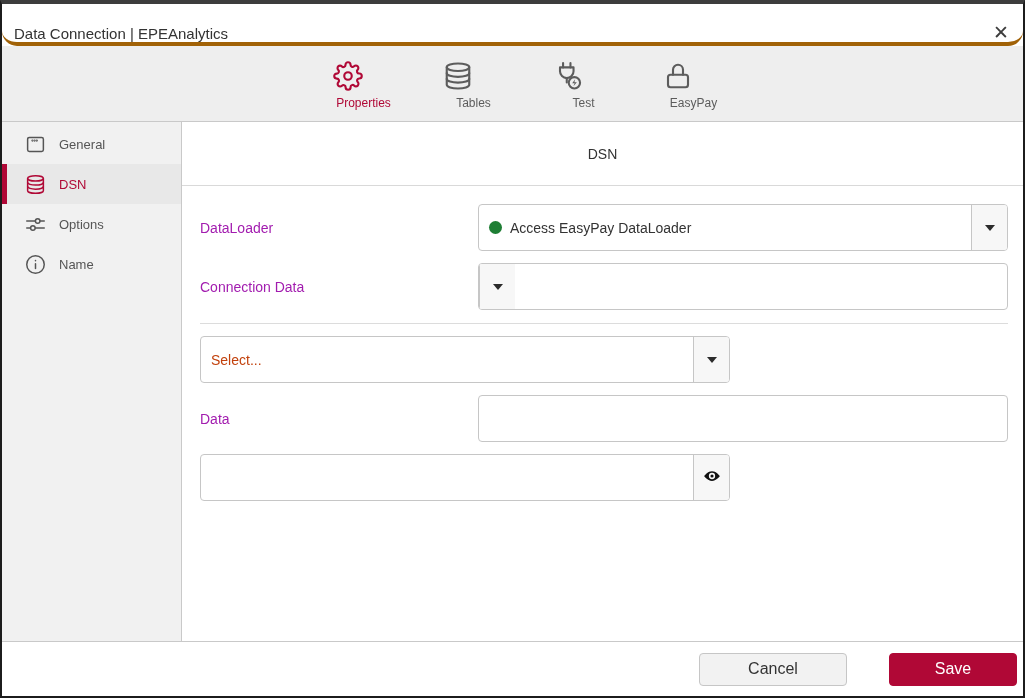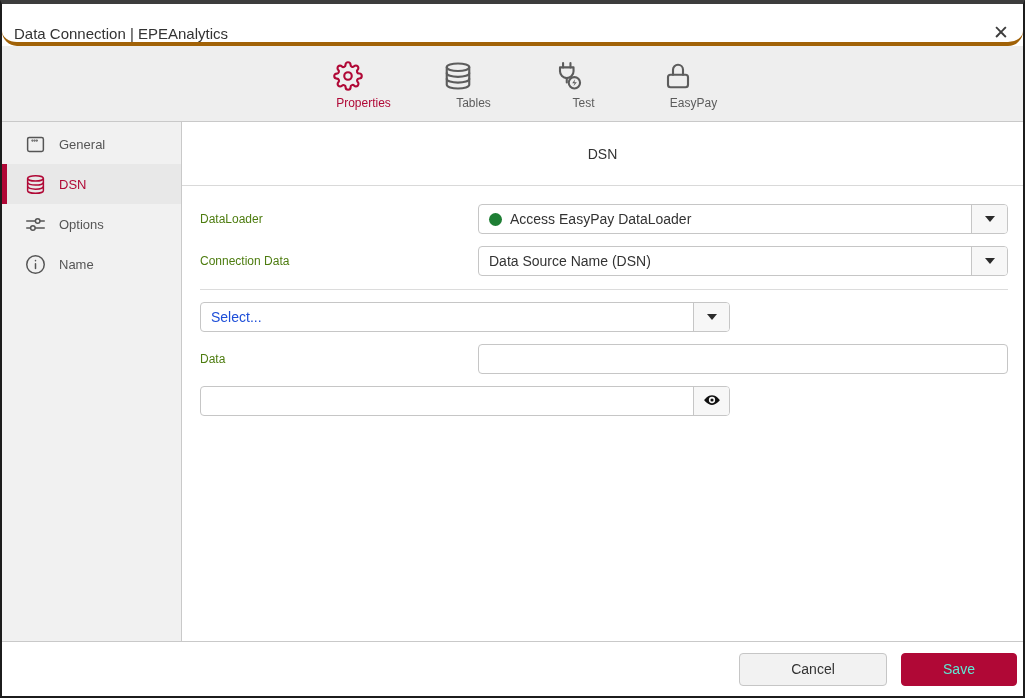--- a/index.html
+++ b/index.html
@@ -69,31 +69,31 @@
   .main { flex: 1; display: flex; flex-direction: column; background: #fff; }
   .main-header {
     height: 64px; flex: 0 0 64px;
     display: flex; align-items: center; justify-content: center;
     border-bottom: 1px solid #d9d9d9;
     font-size: 14px; color: #333;
   }
 
   .form { padding: 18px 0 0 18px; }
   .form-row { display: flex; align-items: center; margin-bottom: 12px; }
-  .form-label { width: 278px; font-size: 12px; color: #4d7c0f; }
+  .form-label { width: 278px; font-size: 14px; color: #a21caf; }
 
   .field {
-    width: 530px; height: 30px;
+    width: 530px; height: 47px;
     border: 1px solid #c6c6c6; border-radius: 4px;
     display: flex; align-items: center;
     background: #fff; font-size: 14px; color: #333;
     overflow: hidden;
   }
   .field .field-text { padding-left: 10px; display: flex; align-items: center; gap: 8px; flex: 1; }
-  .field .placeholder { color: #1d4ed8; }
+  .field .placeholder { color: #c2410c; }
   .status-dot { width: 13px; height: 13px; border-radius: 50%; background: #1e7e34; flex: 0 0 13px; }
   .dd-btn {
     width: 36px; align-self: stretch; flex: 0 0 36px;
     border-left: 1px solid #c6c6c6; background: #f7f7f7;
     display: flex; align-items: center; justify-content: center; cursor: pointer;
   }
   .dd-caret {
     width: 0; height: 0;
     border-left: 5px solid transparent; border-right: 5px solid transparent;
     border-top: 6px solid #2b2b2b;
@@ -113,25 +113,25 @@
   .divider { border: none; border-top: 1px solid #dcdcdc; width: 808px; margin: 13px 0 12px 0; }
 
   
   .footer {
     height: 55px; flex: 0 0 55px;
     border-top: 1px solid #c9c9c9; background: #fff;
     display: flex; align-items: center; justify-content: flex-end;
     gap: 14px; padding-right: 6px;
   }
   .btn {
-    height: 33px; border-radius: 4px; font-size: 14px; cursor: pointer;
-    font-family: inherit; display: flex; align-items: center; justify-content: center;
+    height: 33px; border-radius: 4px; font-size: 16px; cursor: pointer;
+    font-family: inherit; display: flex; align-items: center; justify-content: center; margin-left: 28px;
   }
   .btn-cancel { width: 148px; background: #f2f2f2; border: 1px solid #c6c6c6; color: #333; }
-  .btn-save   { width: 116px; background: #b00836; border: 1px solid #b00836; color: #5eead4; }
+  .btn-save   { width: 128px; background: #b00836; border: 1px solid #b00836; color: #ffffff; }
 </style>
 </head>
 <body>
 
 <div class="window">
 
   <div class="titlebar">
     <span class="title">Data Connection | EPEAnalytics</span>
     <button class="close-btn">✕</button>
   </div>
@@ -243,23 +243,20 @@
             </span>
             <span class="dd-btn">
                 <span class="dd-caret"></span>
               </span>
           </div>
         </div>
 
         <div class="form-row">
           <span class="form-label">Connection Data</span>
           <div class="field">
-            <span class="field-text">
-              <span>Data Source Name (DSN)</span>
-            </span>
             <span class="dd-btn">
                 <span class="dd-caret"></span>
               </span>
           </div>
         </div>
 
         <hr class="divider">
 
         <div class="form-row">
           <div class="field">

